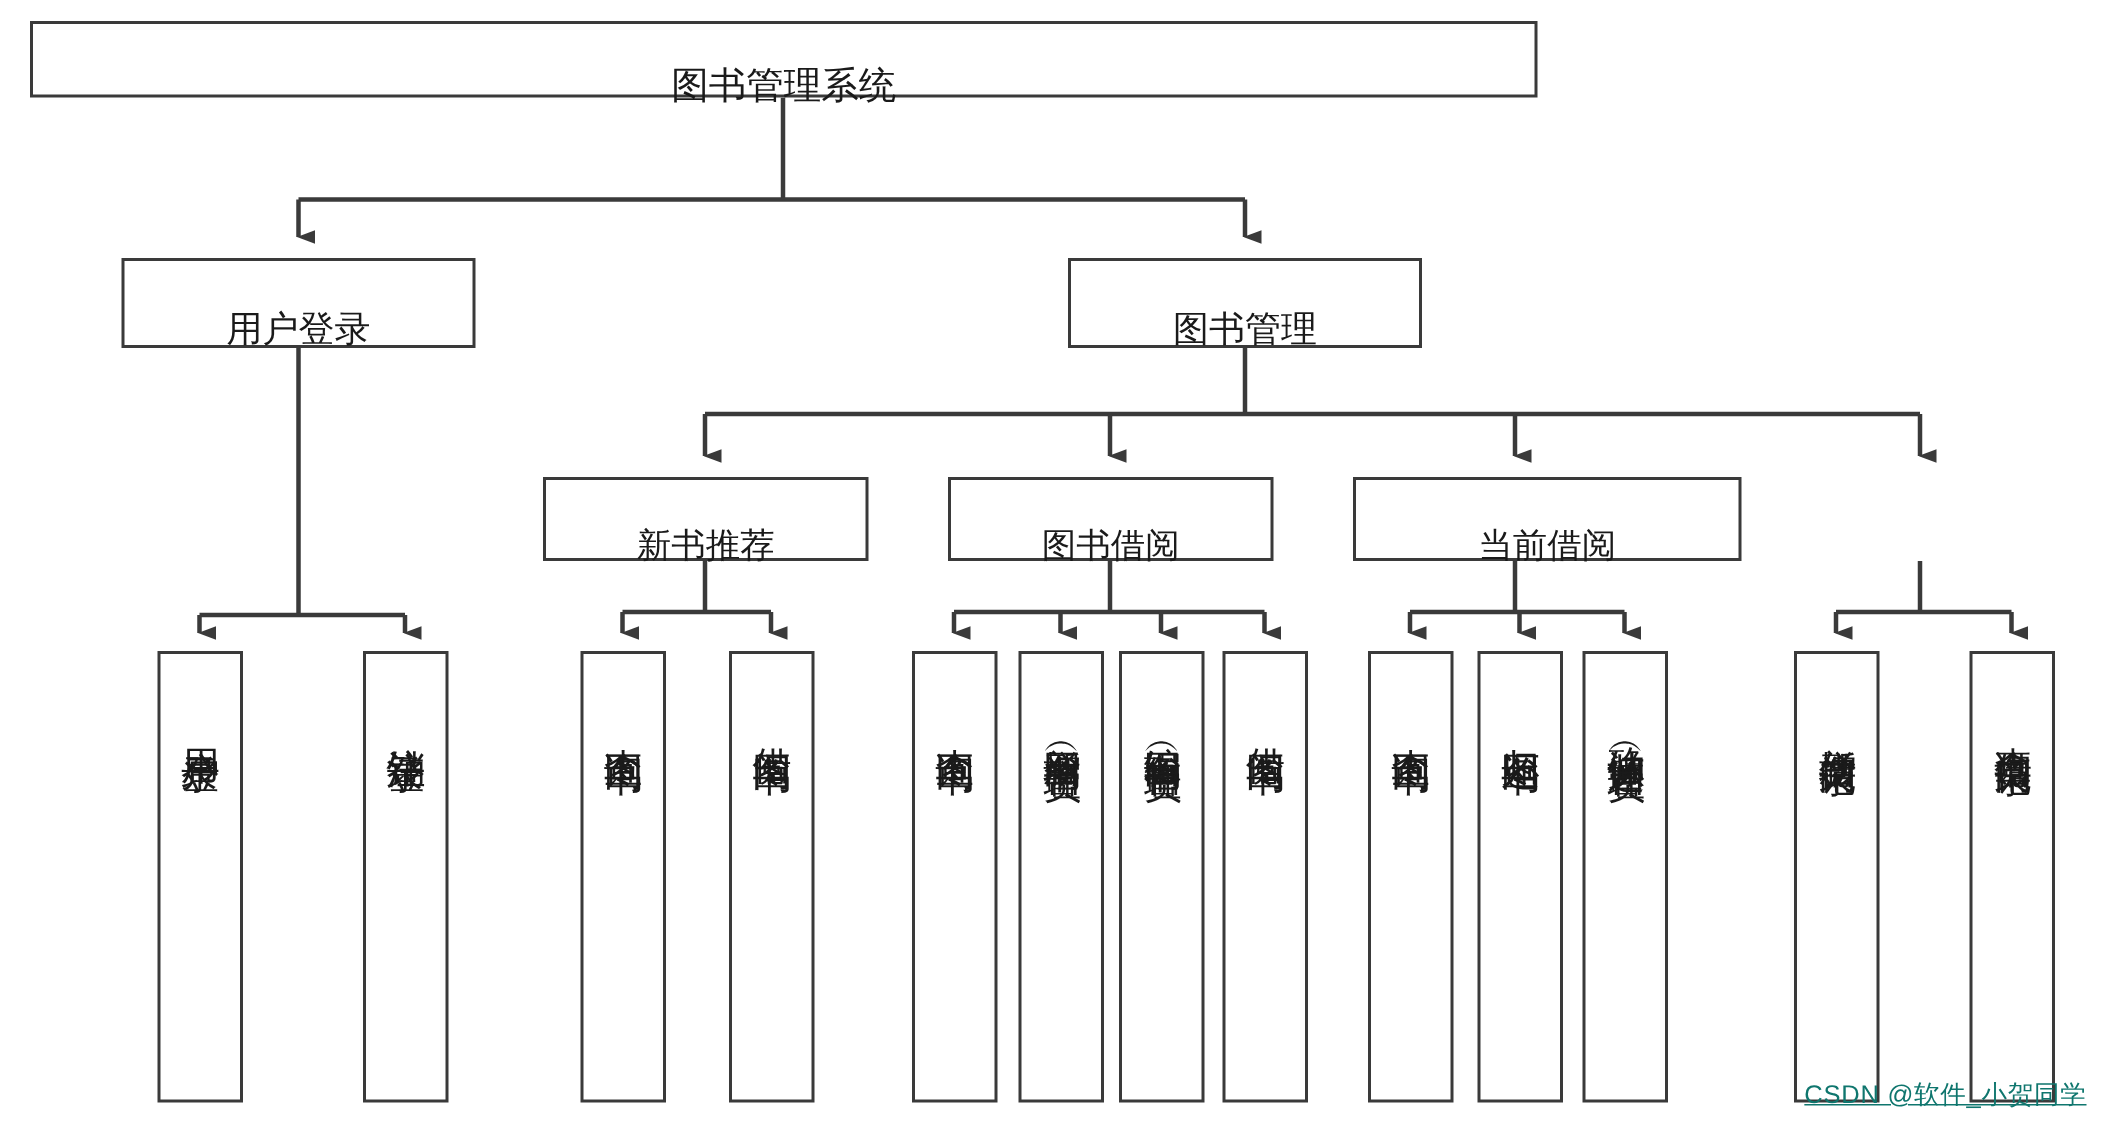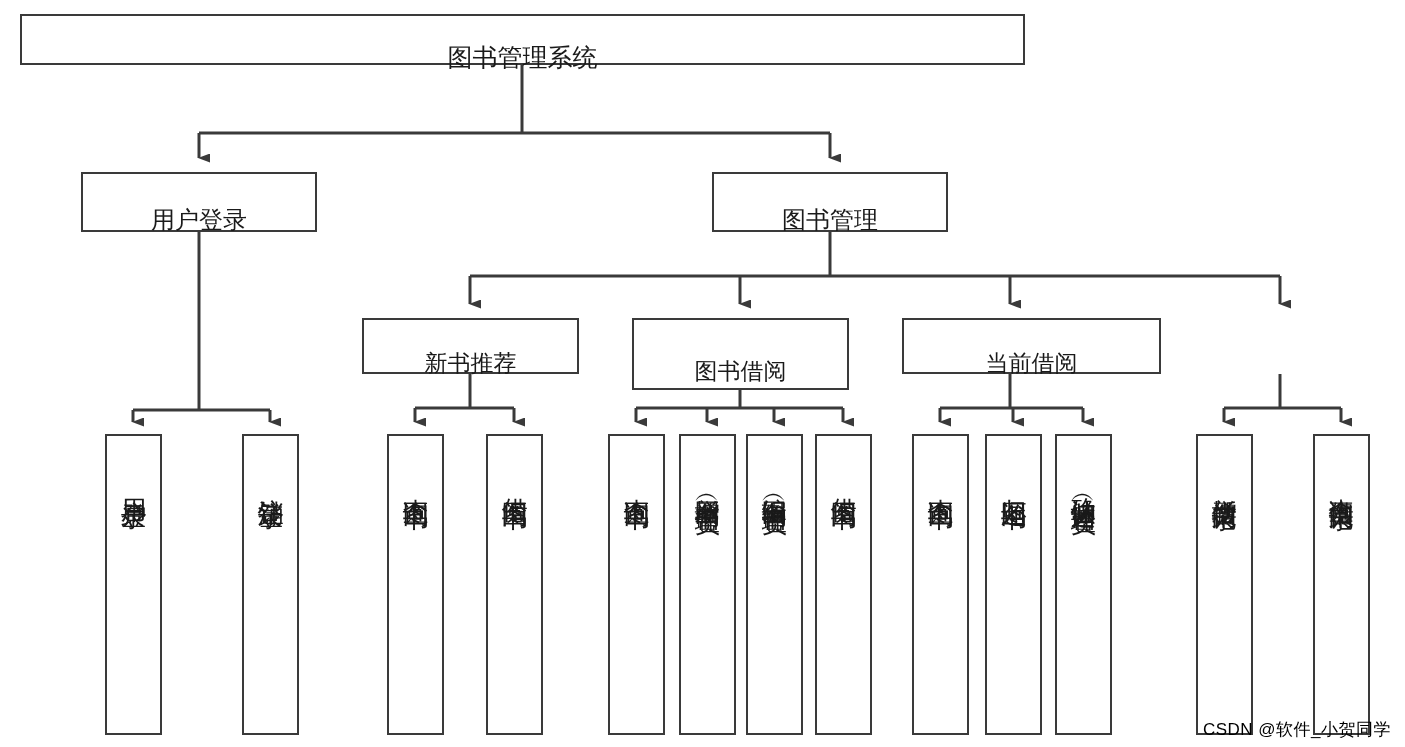--- a/index.html
+++ b/index.html
@@ -55,23 +55,24 @@
     font-size: 26px;
     letter-spacing: 2px;
     line-height: 1.05;
   }
   .node-leaf.tall-text .node-label { font-size: 25px; }
   #watermark {
     position: absolute;
     right: 14px;
     bottom: 6px;
     font-size: 17px;
-    color: #000000;
+    color: #0f766e;
     white-space: nowrap;
     letter-spacing: 0.5px;
+    text-decoration: underline;
   }
 </style>
 </head>
 <body>
 
 <div id="diagram-root">
 
   <svg id="diagram-svg" viewBox="0 0 1405 747" xmlns="http://www.w3.org/2000/svg">
     <defs>
       <marker id="arrowhead" markerWidth="10" markerHeight="12" refX="4.5" refY="11" orient="auto" markerUnits="userSpaceOnUse">
@@ -130,21 +131,21 @@
   <div class="node-box node-level1" style="left:81px; top:172px; width:236px; height:60px;">
     <span class="node-label">用户登录</span>
   </div>
   <div class="node-box node-level2" style="left:362px; top:318px; width:217px; height:56px;">
     <span class="node-label">新书推荐</span>
   </div>
 
   <div class="node-box node-level1" style="left:712px; top:172px; width:236px; height:60px;">
     <span class="node-label">图书管理</span>
   </div>
-  <div class="node-box node-level2" style="left:632px; top:318px; width:217px; height:72px;">
+  <div class="node-box node-level2" style="left:632px; top:318px; width:217px; height:56px;">
     <span class="node-label">图书借阅</span>
   </div>
   <div class="node-box node-level2" style="left:902px; top:318px; width:259px; height:56px;">
     <span class="node-label">当前借阅</span>
   </div>
 
   <div class="node-box node-leaf" style="left:105px; top:434px; width:57px; height:301px;">
     <span class="node-label">用户登录</span>
   </div>
   <div class="node-box node-leaf" style="left:242px; top:434px; width:57px; height:301px;">

